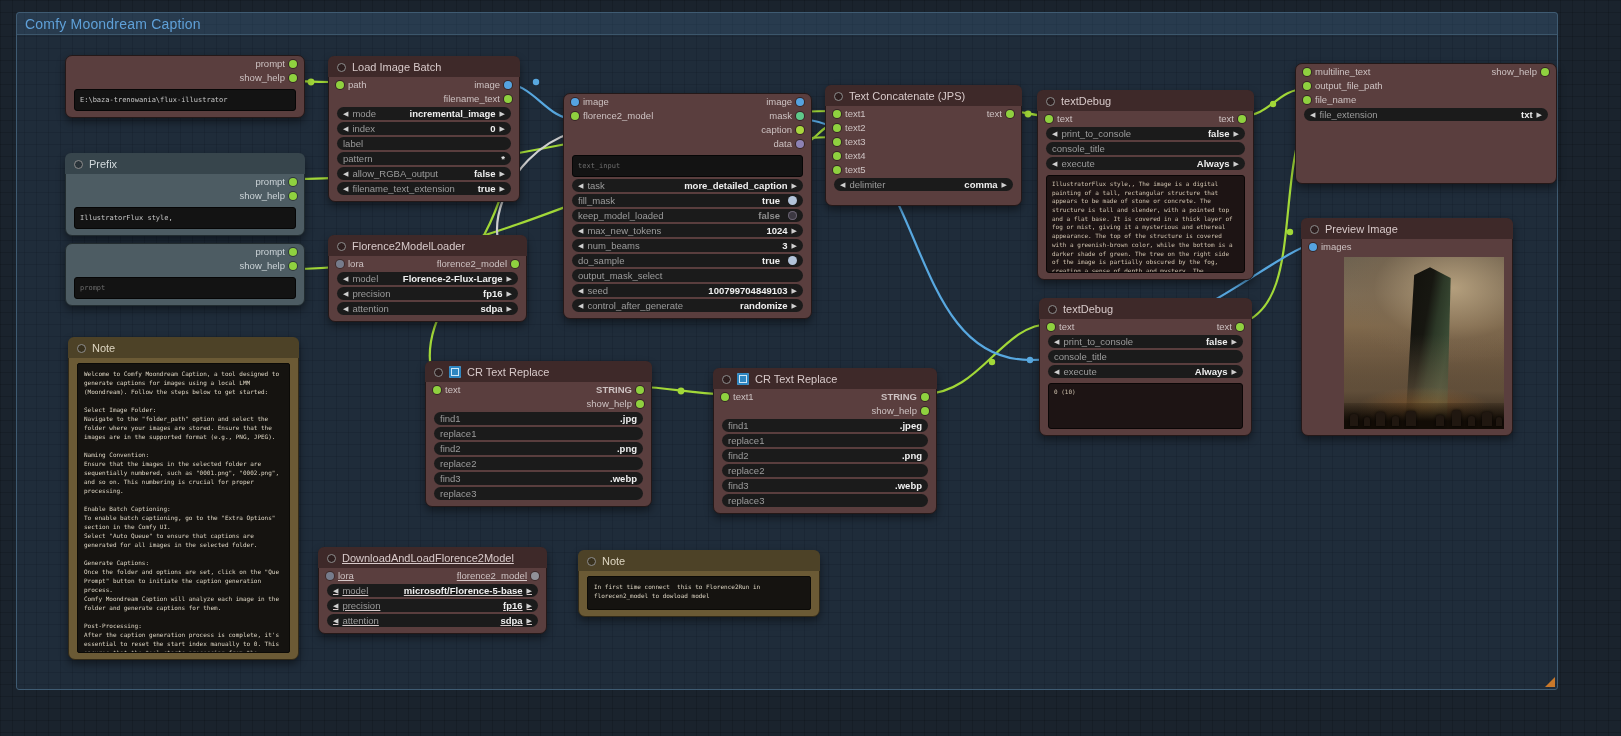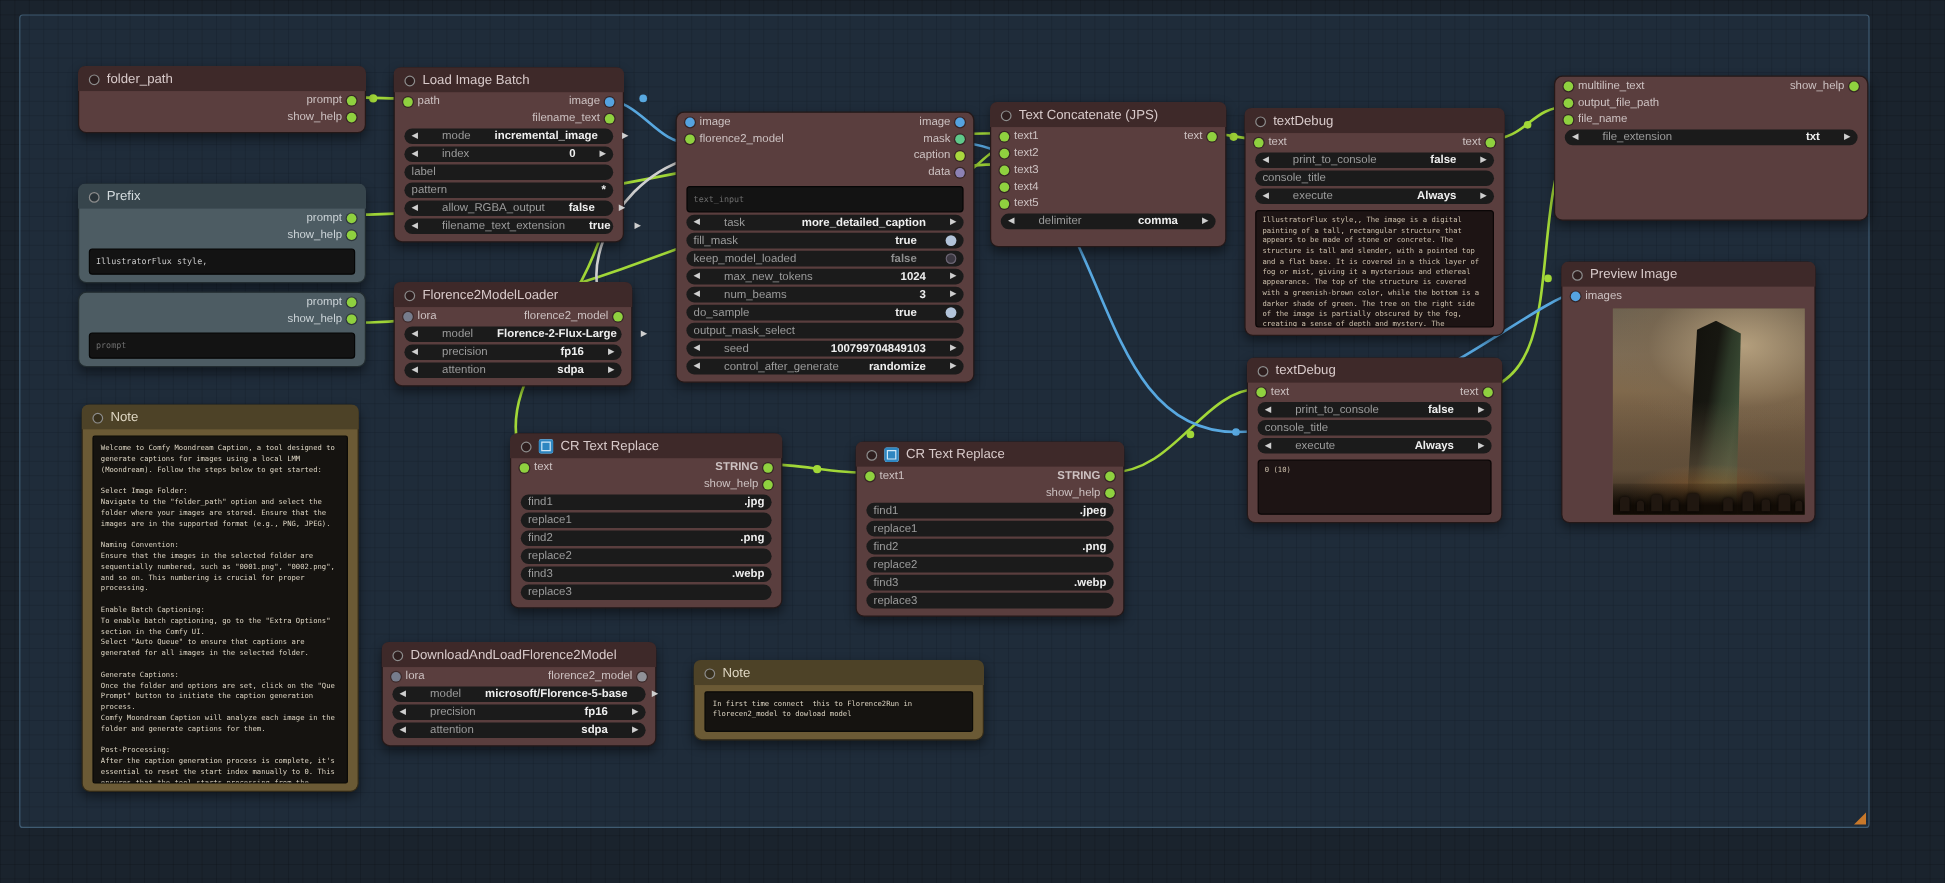--- a/index.html
+++ b/index.html
@@ -36,21 +36,21 @@
   .badge{width:12px;height:12px;border-radius:2px;flex:none;background:#2e86c1;
     box-shadow:inset 0 0 0 2px #2e86c1, inset 0 0 0 3px #cfe7f7;}
   .ntitle{white-space:nowrap;overflow:hidden;}
   .prow{display:flex;align-items:center;height:13px;padding:0 7px;gap:4px;font-size:9.5px;color:#cdc2c2;margin-top:1px;}
   .node.gray .prow{color:#ccd4d8;}
   .flex{flex:1;}
   .port{width:8px;height:8px;border-radius:50%;flex:none;box-shadow:0 0 0 1px rgba(0,0,0,.4);}
   .green{background:#8fd13f;} .blue{background:#55a3e0;} .maskc{background:#5fc98a;}
   .capc{background:#a9d73e;} .datac{background:#8d82b4;} .dim{background:#7e8ca0;opacity:.8;} .dimgray{background:#9aa0a8;opacity:.85;}
   .widget{height:13px;margin:2px 8px 0;background:#1b1b1b;border-radius:7px;display:flex;
-    align-items:center;padding:0 6px;gap:20px;font-size:9.5px;}
+    align-items:center;padding:0 6px;gap:4px;font-size:9.5px;}
   .wlab{color:#9c9c9c;white-space:nowrap;}
   .wval{margin-left:auto;color:#efefef;font-weight:bold;white-space:nowrap;}
   .arr{color:#cfcfcf;font-size:7px;flex:none;line-height:13px;}
   .tdot{width:9px;height:9px;border-radius:50%;flex:none;margin-left:4px;}
   .tdot.on{background:#b3c4da;} .tdot.off{background:#3c3842;box-shadow:inset 0 0 0 1px #6a6472;}
   .field{margin:5px 8px 0;background:#131313;border-radius:3px;border:1px solid #060606;
     height:20px;line-height:20px;padding:0 5px;font-family:"DejaVu Sans Mono",monospace;
     font-size:7px;color:#c9c9c9;white-space:nowrap;overflow:hidden;}
   .field.ph{color:#6e6e6e;}
   .tarea{margin:5px 8px 0;background:#1d1414;border-radius:3px;border:1px solid #0a0606;
@@ -75,20 +75,23 @@
     background:linear-gradient(180deg,rgba(25,18,10,.2),#120c06 70%);}
   .pimg .ground i{position:absolute;bottom:3px;background:#201710;border-radius:3px 3px 0 0;
     box-shadow:0 0 3px rgba(0,0,0,.8);}
 </style>
 </head>
 <body>
 
 <div id="canvas">
 
   <div class="group">
+    <div class="group-titlebar">
+      <span class="group-title">Comfy Moondream Caption</span>
+    </div>
     <div class="group-resize"></div>
   </div>
 
   <svg class="wires" width="1621" height="736" viewBox="0 0 1621 736">
     <path class="w-green" d="M292,81 C302,81 312,82 331,82"></path>
     <path class="w-green" d="M292,179 C480,179 640,111 836,111"></path>
     <path class="w-green" d="M292,269 C500,269 660,137 836,137"></path>
     <path class="w-green" d="M499,95 C545,235 398,295 436,387"></path>
     <path class="w-green" d="M799,145 C813,145 822,124 836,124"></path>
     <path class="w-green" d="M639,387 C668,387 692,394 724,394"></path>
@@ -105,34 +108,31 @@
     <circle cx="992" cy="362" r="3.2" fill="#a2d838"></circle>
     <circle cx="1028" cy="114" r="3.4" fill="#a2d838"></circle>
     <circle cx="1273" cy="104" r="3.2" fill="#a2d838"></circle>
     <circle cx="1290" cy="232" r="3.2" fill="#a2d838"></circle>
     <circle cx="536" cy="82" r="3.2" fill="#58a8e0"></circle>
     <circle cx="1030" cy="360" r="3.2" fill="#58a8e0"></circle>
     <circle cx="509" cy="196" r="3.2" fill="#cfcfcf"></circle>
   </svg>
 
   <div class="node" style="left:65px;top:55px;width:238px;">
-    <div class="nhead">
-      <span class="cdot"></span>
-      <span class="ntitle">folder_path</span>
-    </div>
     <div class="prow">
         <span class="flex"></span>
         <span>prompt</span>
         <span class="port green"></span>
       </div>
     <div class="prow">
         <span class="flex"></span>
         <span>show_help</span>
         <span class="port green"></span>
       </div>
+    <div class="field">E:\baza-trenowania\flux-illustrator</div>
   </div>
 
   <div class="node gray" style="left:65px;top:153px;width:238px;">
     <div class="nhead">
       <span class="cdot"></span>
       <span class="ntitle">Prefix</span>
     </div>
     <div class="prow">
         <span class="flex"></span>
         <span>prompt</span>
@@ -429,21 +429,21 @@
     <div class="widget">
         <span class="wlab">find3</span>
         <span class="wval">.webp</span>
       </div>
     <div class="widget">
         <span class="wlab">replace3</span>
         <span class="wval"></span>
       </div>
   </div>
 
-  <div class="node" style="left:318px;top:535px;width:227px;">
+  <div class="node" style="left:318px;top:547px;width:227px;text-decoration:underline;">
     <div class="nhead">
       <span class="cdot"></span>
       <span class="ntitle">DownloadAndLoadFlorence2Model</span>
     </div>
     <div class="prow">
       <span class="port dim"></span>
         <span>lora</span>
       <span class="flex"></span>
         <span>florence2_model</span>
         <span class="port dimgray"></span>

